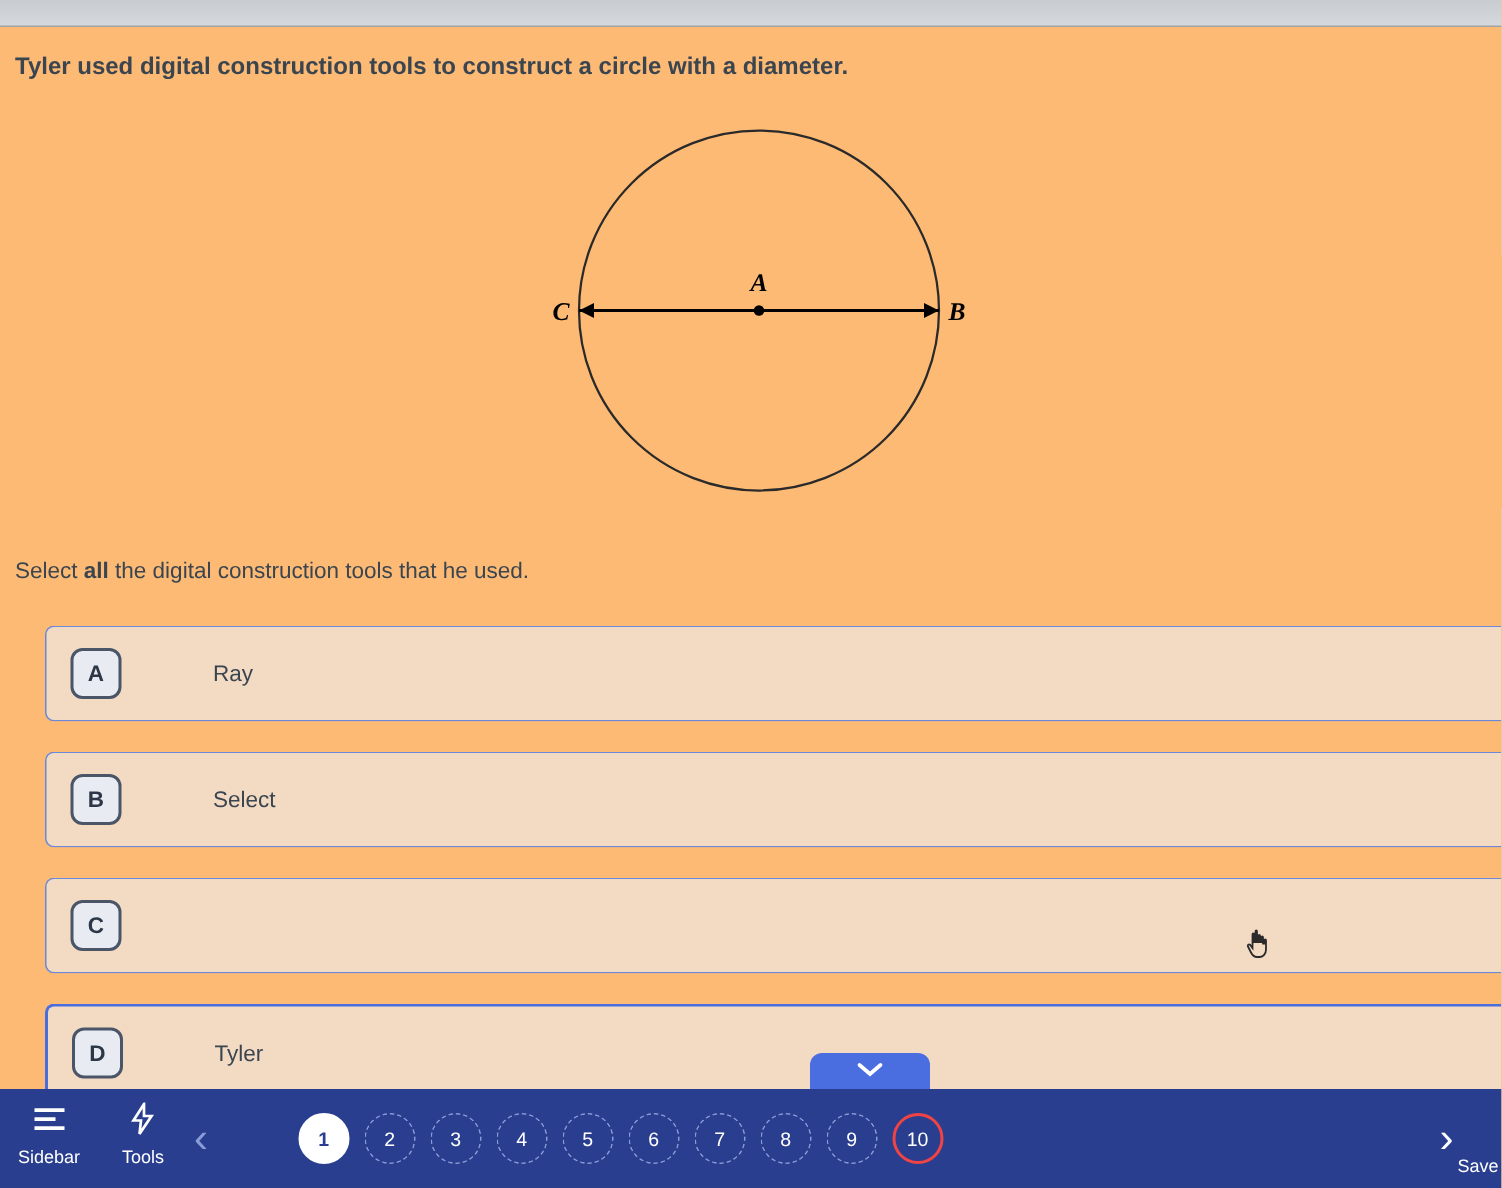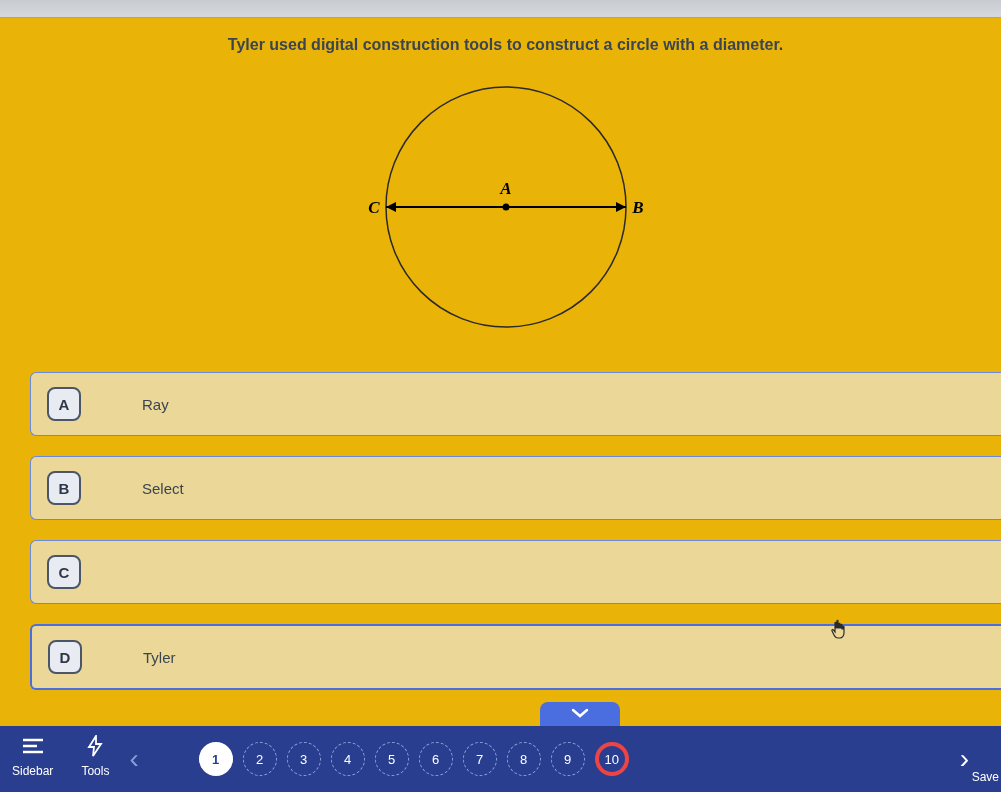--- a/index.html
+++ b/index.html
@@ -11,24 +11,23 @@
       overflow: hidden;
       position: relative;
     }
     .top-border {
       height: 18px;
       background: linear-gradient(to bottom, #c8cbd0 0%, #d5d8dc 100%);
       border-bottom: 1px solid #a0a3a8;
     }
     .content-area {
       padding: 18px 0 2px 10px;
-      background: #eab308;
+      background: #fdba74;
       height: 708px;
       overflow: hidden;
-      text-align: center;
     }
     .question-prompt {
       font-size: 16px;
       font-weight: 600;
       color: #3a4550;
       margin-bottom: 18px;
       padding-left: 0;
     }
     .diagram-container {
       display: flex;
@@ -168,21 +167,21 @@
       color: white;
       cursor: pointer;
     }
     .q-num.active {
       background: white;
       color: #2a3e8f;
       border: 2px solid white;
       font-weight: 600;
     }
     .q-num.special {
-      border: 4px solid #ef4444;
+      border: 2px solid #ef4444;
     }
     .save-label {
       font-size: 12px;
       position: absolute;
       right: 2px;
       bottom: 8px;
     }
     .option-d-hover {
       border-color: #4a6de0;
       border-width: 2px;
@@ -202,20 +201,23 @@
       <line x1="20" y1="135" x2="260" y2="135" stroke="#000" stroke-width="2"></line>
       <polygon points="20,135 30,130 30,140" fill="#000"></polygon>
       <polygon points="260,135 250,130 250,140" fill="#000"></polygon>
       <circle cx="140" cy="135" r="3.5" fill="#000"></circle>
       <text x="140" y="122" text-anchor="middle" font-size="17" font-style="italic" font-family="serif" font-weight="bold">A</text>
       <text x="8" y="141" text-anchor="middle" font-size="17" font-style="italic" font-family="serif" font-weight="bold">C</text>
       <text x="272" y="141" text-anchor="middle" font-size="17" font-style="italic" font-family="serif" font-weight="bold">B</text>
     </svg>
   </div>
 
+  <div class="instruction">
+    <span>Select </span><b>all</b><span> the digital construction tools that he used.</span>
+  </div>
 
   <div class="options">
     <div class="option">
       <div class="option-letter">A</div>
       <div class="option-text">Ray</div>
     </div>
     <div class="option">
       <div class="option-letter">B</div>
       <div class="option-text">Select</div>
     </div>

